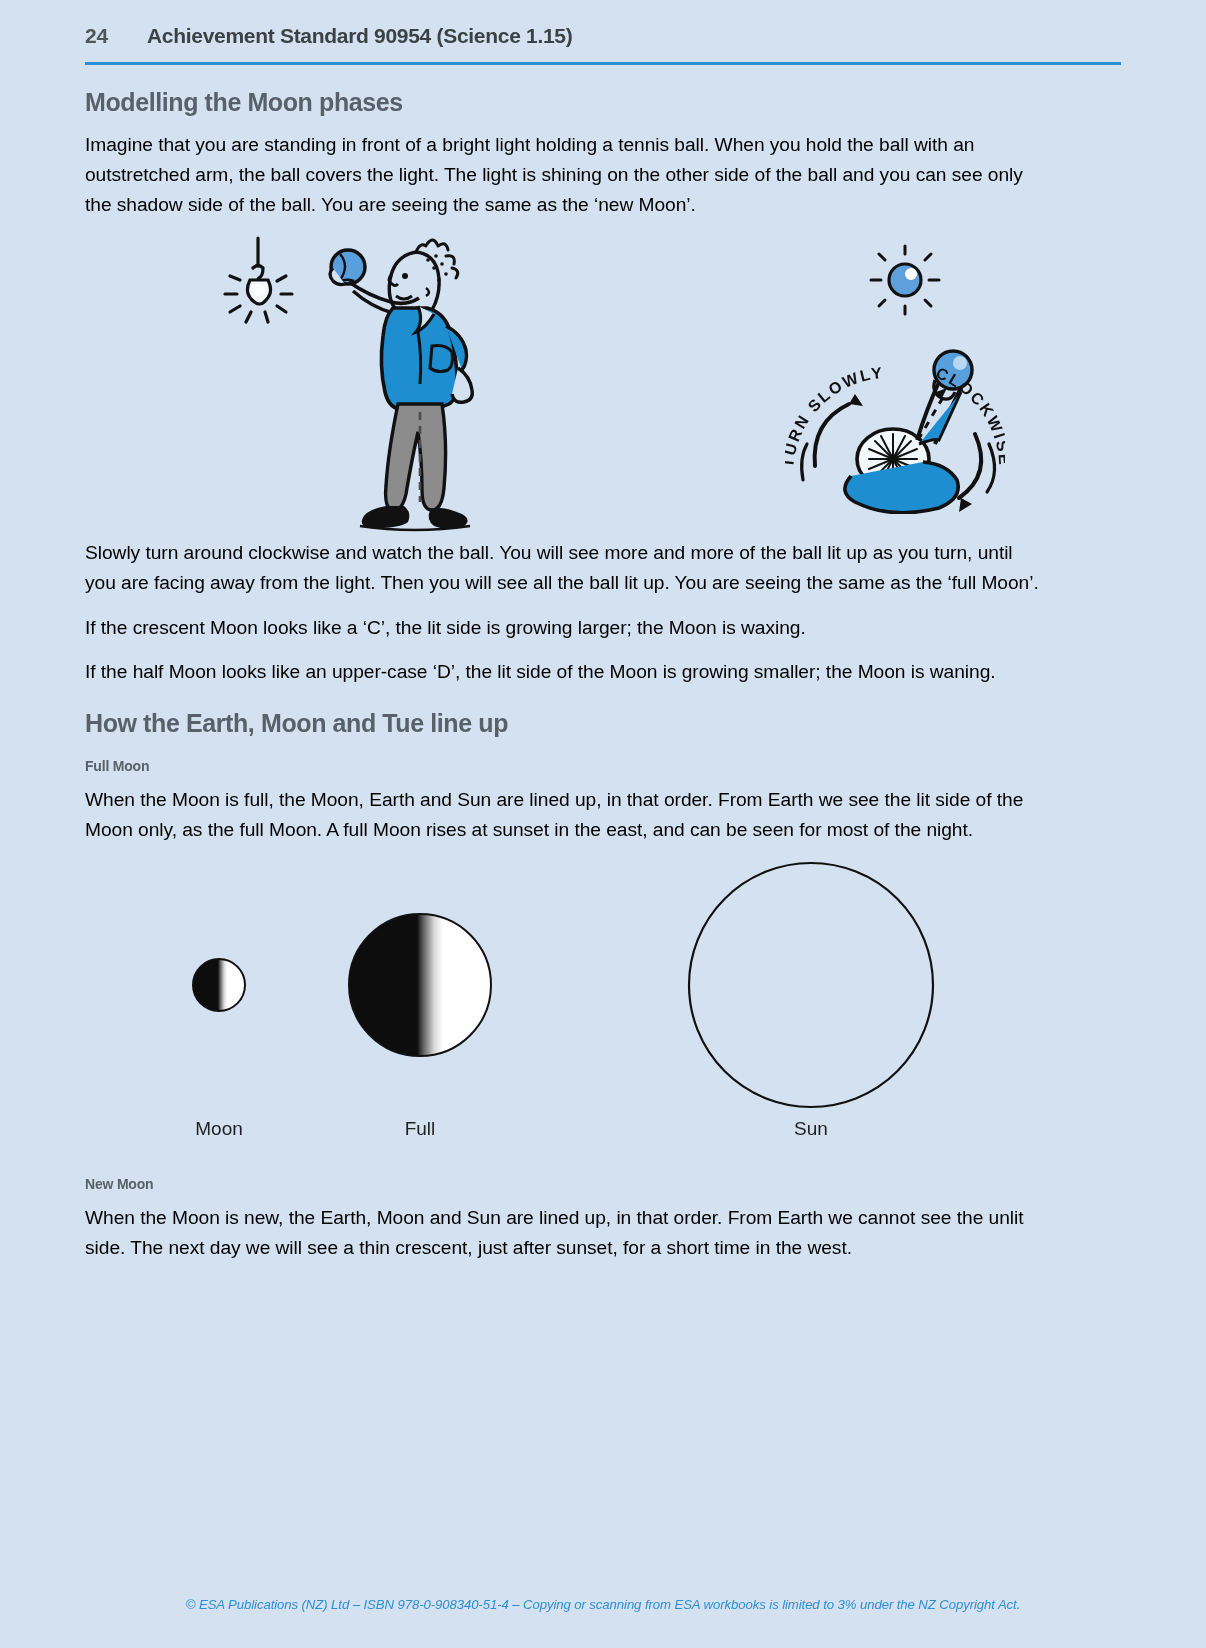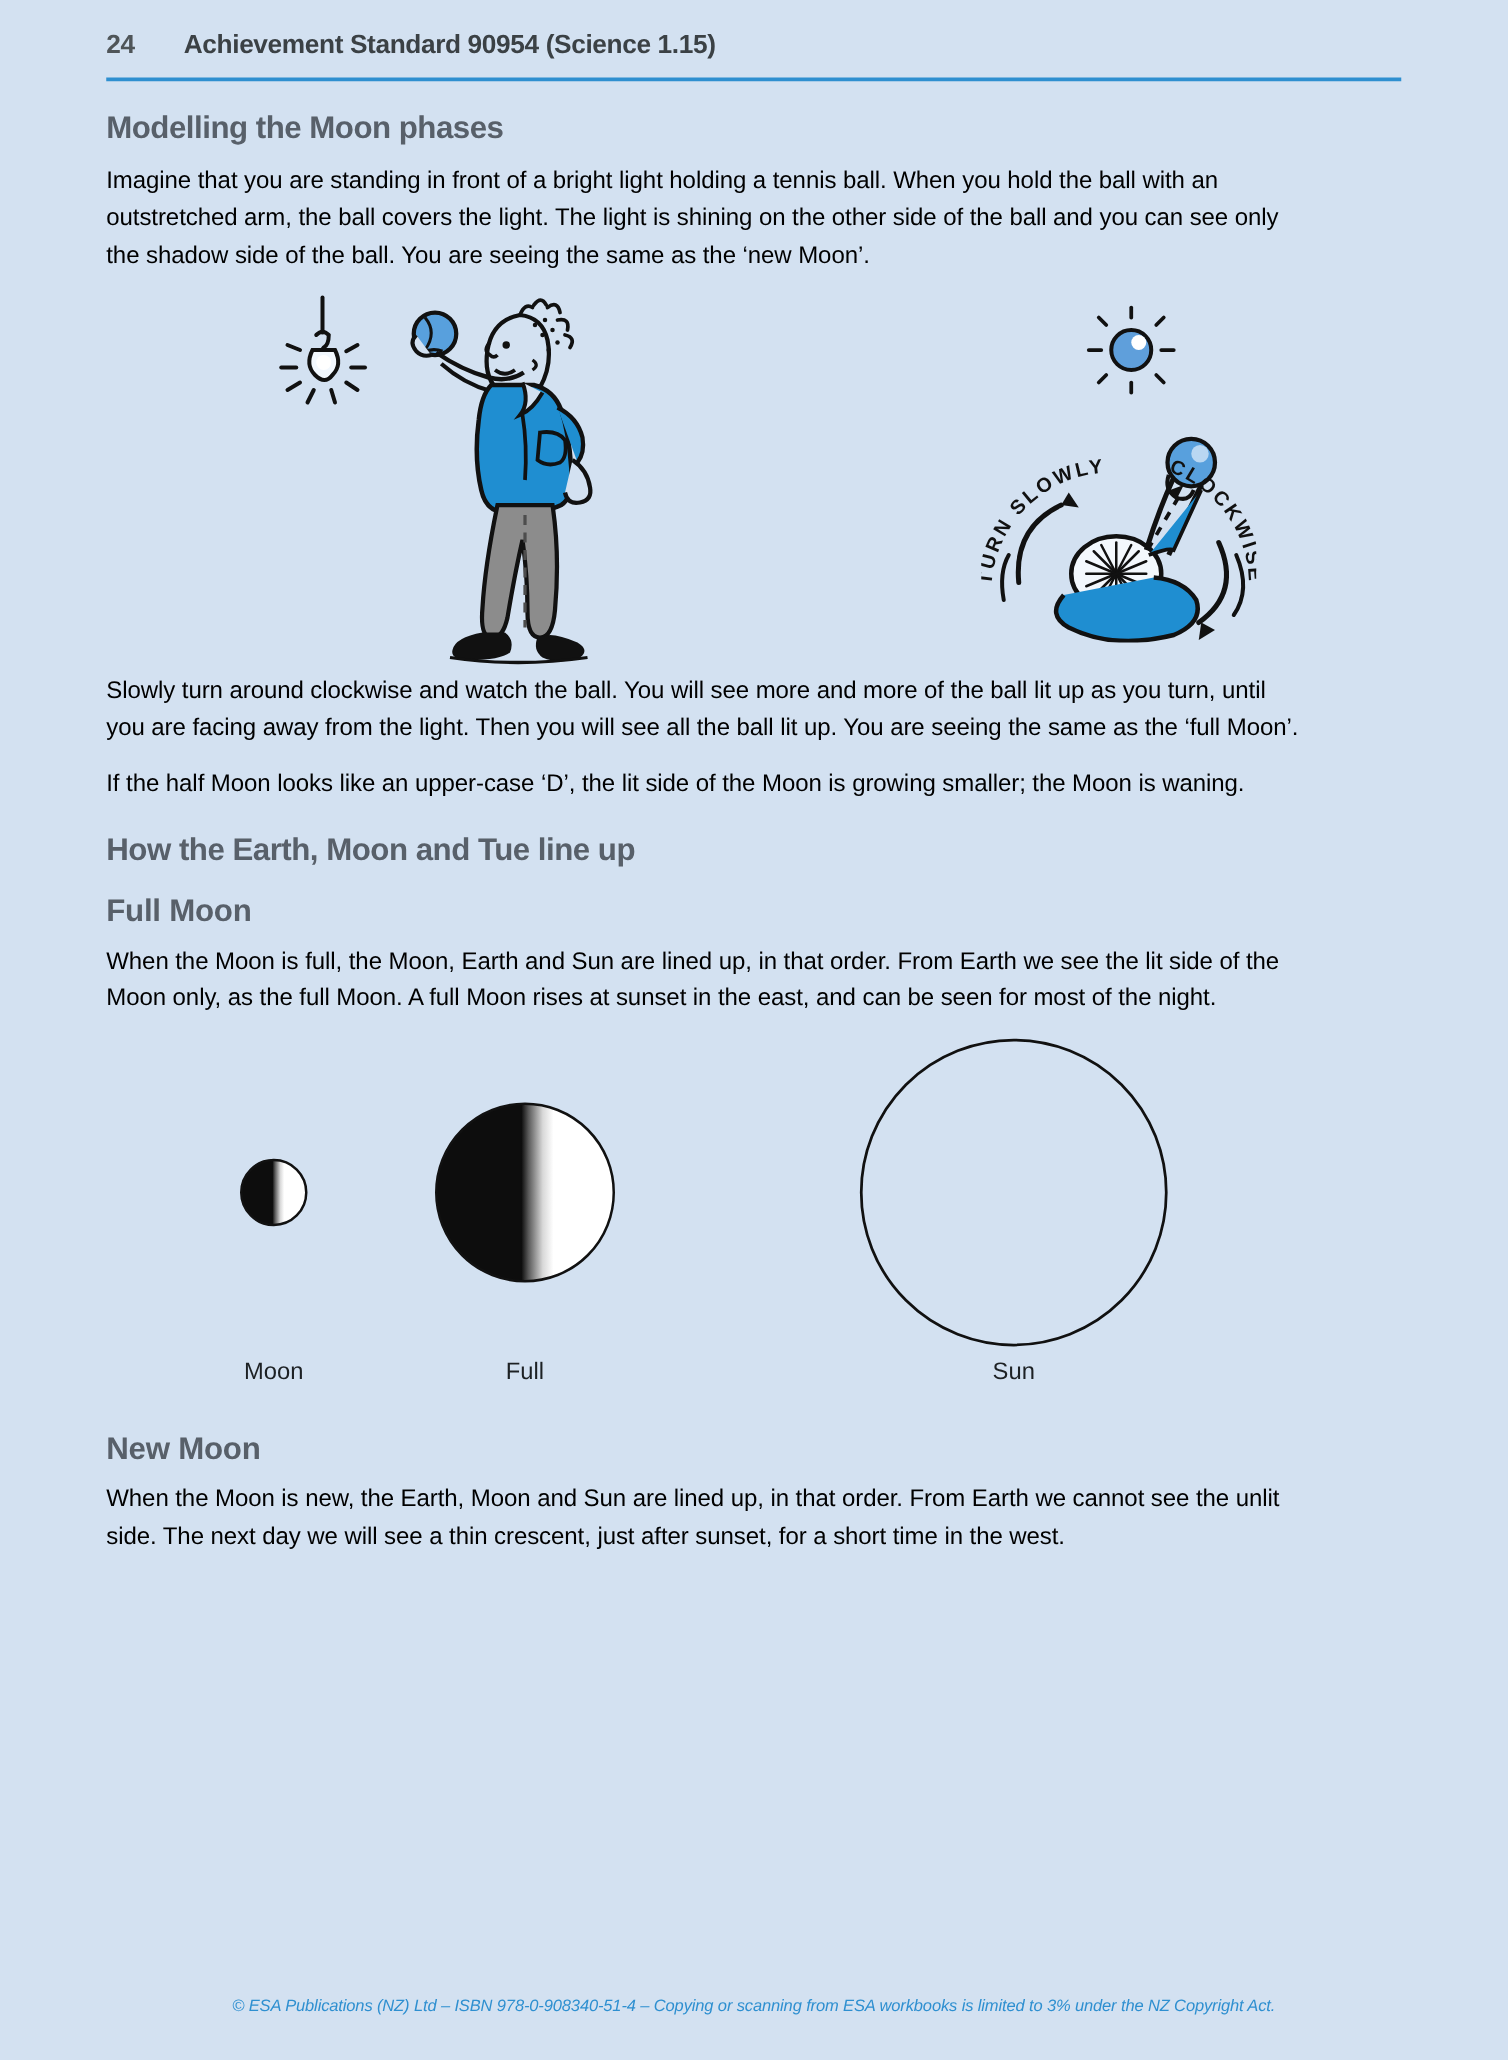--- a/index.html
+++ b/index.html
@@ -50,21 +50,21 @@
 
   
   h1.sec {
     font-size: 25px;
     font-weight: bold;
     color: #58606a;
     margin: 23px 0 13px 0;
     letter-spacing: -0.4px;
   }
   h2.sub {
-    font-size: 25px;
+    font-size: 14px;
     font-weight: bold;
     color: #58606a;
     margin: 20px 0 11px 0;
     letter-spacing: -0.2px;
   }
 
   
   p.body {
     font-size: 19.2px;
     line-height: 1.55;
@@ -256,20 +256,21 @@
       <text font-family="'Liberation Sans', sans-serif" font-size="16" font-weight="bold" letter-spacing="2.2" fill="#111">
         <textPath href="#arcTurn" startOffset="4">TURN SLOWLY</textPath>
       </text>
       <text font-family="'Liberation Sans', sans-serif" font-size="16" font-weight="bold" letter-spacing="2.2" fill="#111">
         <textPath href="#arcClock" startOffset="4">CLOCKWISE</textPath>
       </text>
     </svg>
   </div>
 
   <p class="body">Slowly turn around clockwise and watch the ball. You will see more and more of the ball lit up as you turn, until you are facing away from the light. Then you will see all the ball lit up. You are seeing the same as the ‘full Moon’.</p>
+  <p class="body tight">If the crescent Moon looks like a ‘C’, the lit side is growing larger; the Moon is waxing.</p>
   <p class="body tight">If the half Moon looks like an upper-case ‘D’, the lit side of the Moon is growing smaller; the Moon is waning.</p>
 
   <h1 class="sec">How the Earth, Moon and Tue line up</h1>
   <h2 class="sub">Full Moon</h2>
   <p class="body">When the Moon is full, the Moon, Earth and Sun are lined up, in that order. From Earth we see the lit side of the Moon only, as the full Moon. A full Moon rises at sunset in the east, and can be seen for most of the night.</p>
 
   <div class="diagram">
     <svg width="960" height="260" viewBox="0 0 960 260">
       <defs>
         <linearGradient id="halfLit" x1="0" y1="0" x2="1" y2="0">

